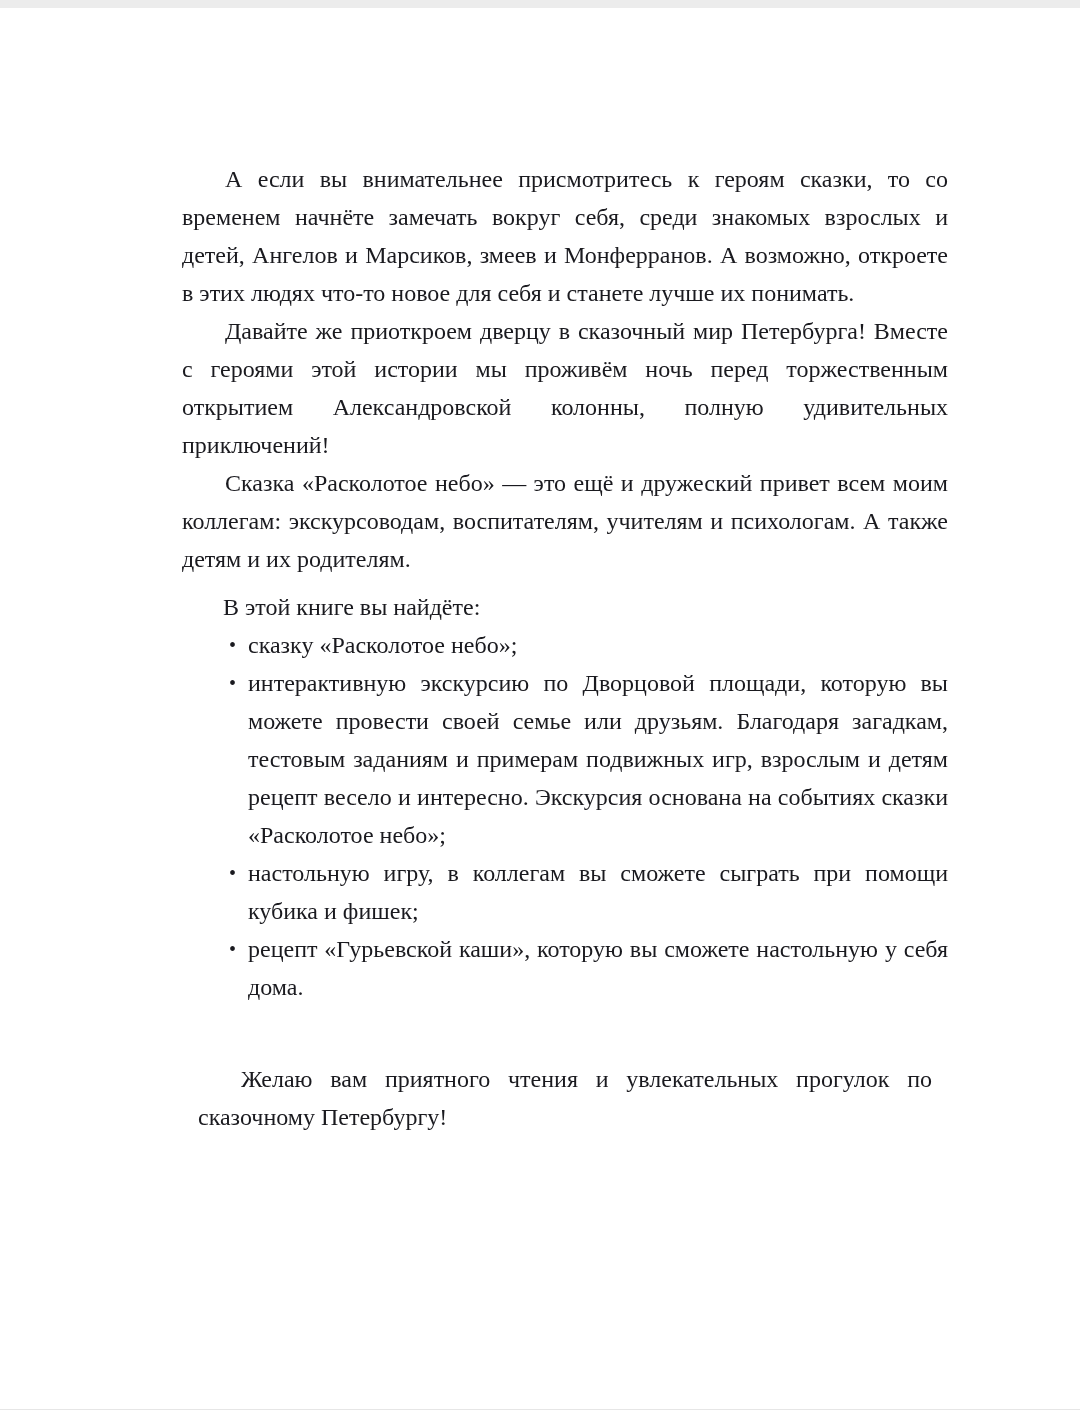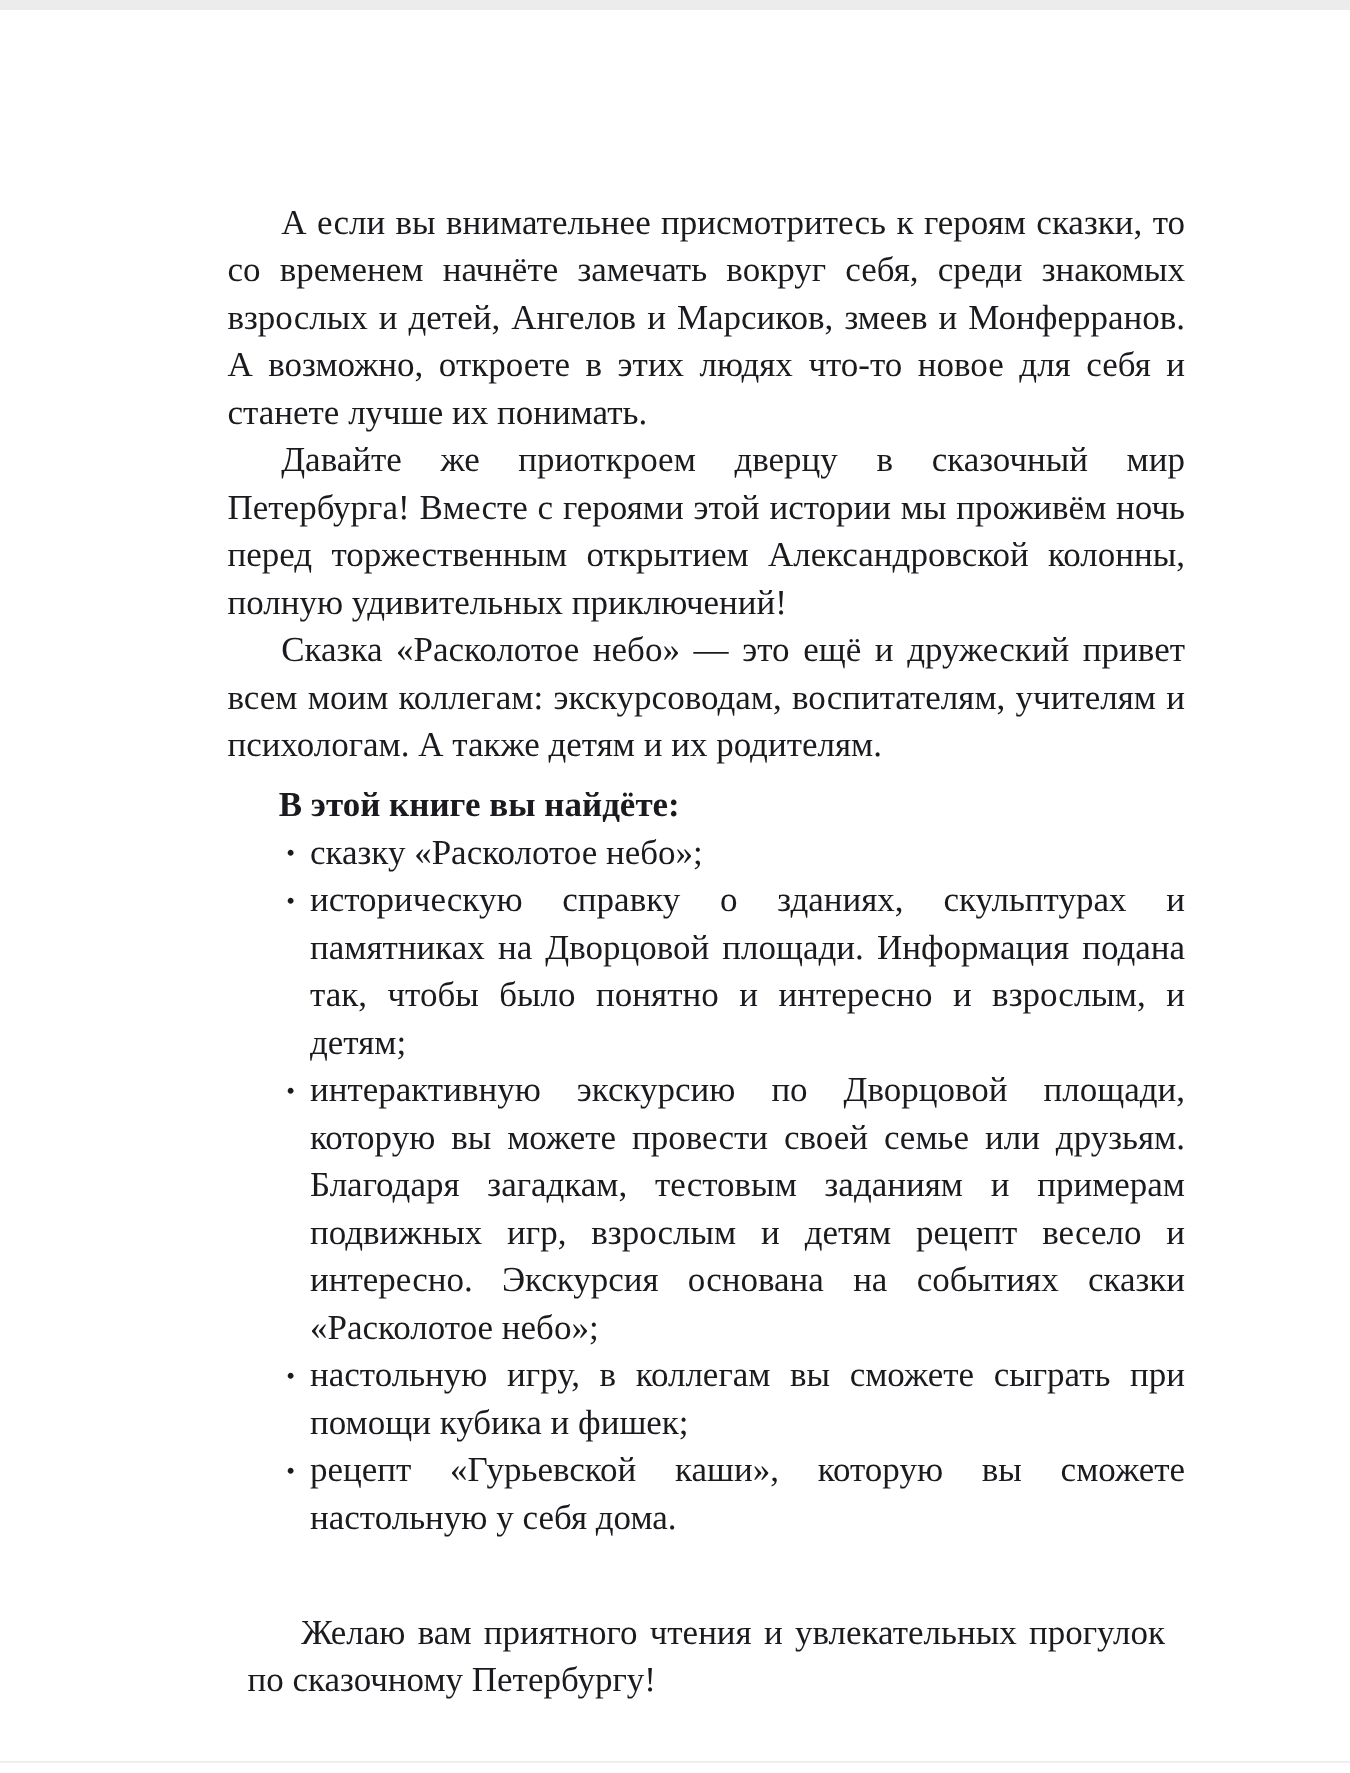--- a/index.html
+++ b/index.html
@@ -37,21 +37,21 @@
     height: 1px;
     background: #e6e6e6;
   }
 
   .text-column {
     position: absolute;
     left: 182px;
     top: 160px;
     width: 766px;
     font-family: "Liberation Serif", "DejaVu Serif", serif;
-    font-size: 28px;
+    font-size: 24px;
     line-height: 38px;
     color: #1a1a1f;
     text-align: justify;
     text-justify: inter-word;
     -webkit-hyphens: manual;
     hyphens: manual;
   }
 
   .para {
     margin: 0;
@@ -59,21 +59,20 @@
     text-align: justify;
   }
 
   
   .list-intro {
     margin: 0;
     padding-top: 10px;
     padding-left: 41px;
     text-align: left;
     text-indent: 0;
-    font-weight: bold;
   }
 
   .bullet-list {
     list-style: none;
     margin: 0;
     padding: 0 0 0 47px;
   }
 
   .bullet-list li {
     position: relative;
@@ -120,21 +119,20 @@
   <div class="text-column">
 
     <p class="para">А если вы внимательнее присмотритесь к героям сказки, то со временем начнёте замечать вокруг себя, среди знакомых взрослых и детей, Ангелов и Марсиков, змеев и Монферранов. А возможно, откроете в этих людях что-то новое для себя и станете лучше их понимать.</p>
     <p class="para">Давайте же приоткроем дверцу в сказочный мир Петербурга! Вместе с героями этой истории мы проживём ночь перед торжественным открытием Александровской колонны, полную удивительных приключений!</p>
     <p class="para">Сказка «Расколотое небо» — это ещё и дружеский привет всем моим коллегам: экскурсоводам, воспитателям, учителям и психологам. А также детям и их родителям.</p>
 
     <p class="list-intro">В этой книге вы найдёте:</p>
 
     <ul class="bullet-list">
       <li>сказку «Расколотое небо»;</li>
-      <li>историческую справку о зданиях, скульптурах и памятниках на Дворцовой площади. Информация подана так, чтобы было понятно и интересно и взрослым, и детям;</li>
       <li>интерактивную экскурсию по Дворцовой площади, которую вы можете провести своей семье или друзьям. Благодаря загадкам, тестовым заданиям и примерам подвижных игр, взрослым и детям рецепт весело и интересно. Экскурсия основана на событиях сказки «Расколотое небо»;</li>
       <li>настольную игру, в коллегам вы сможете сыграть при помощи кубика и фишек;</li>
       <li>рецепт «Гурьевской каши», которую вы сможете настольную у себя дома.</li>
     </ul>
 
     <div class="gap-line"></div>
 
     <p class="closing">Желаю вам приятного чтения и увлекательных прогулок по сказочному Петербургу!</p>
 
   </div>

